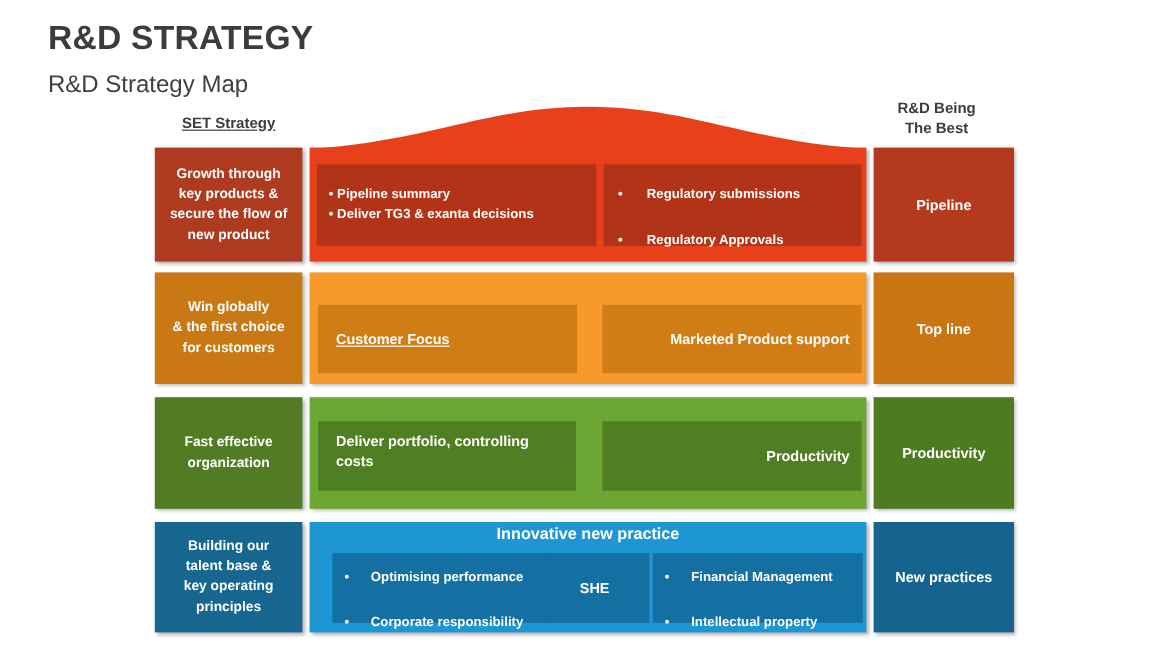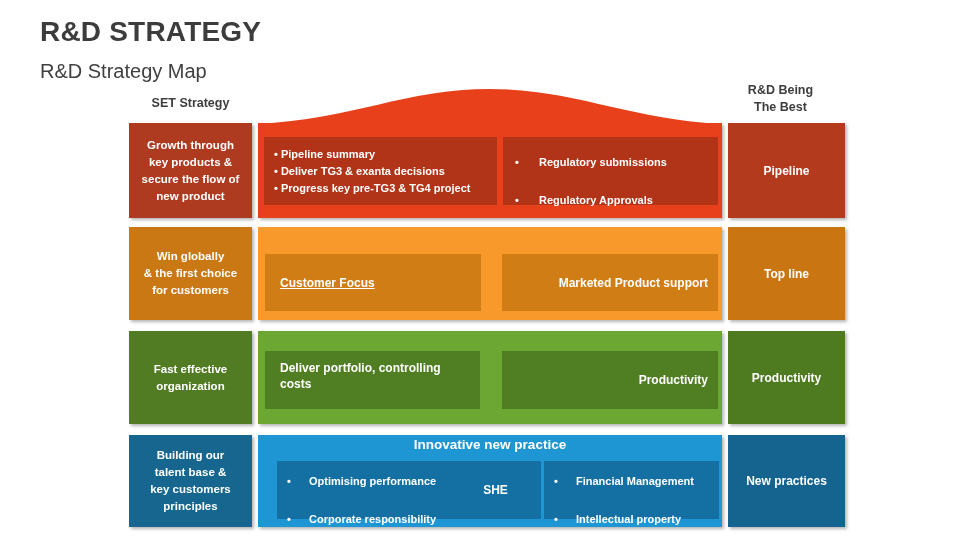--- a/index.html
+++ b/index.html
@@ -11,21 +11,21 @@
     position:absolute;left:40px;top:16px;margin:0;
     font-size:28px;font-weight:700;color:#3c3c3c;letter-spacing:.2px;
   }
   .subtitle{
     position:absolute;left:40px;top:60px;
     font-size:20px;font-weight:400;color:#404040;
   }
   .col-hdr{
     position:absolute;color:#3d3d3d;font-weight:700;font-size:12.5px;text-align:center;line-height:17px;
   }
-  .col-hdr.left{left:129px;top:95px;width:123px;}
+  .col-hdr.left{left:129px;top:95px;width:123px;text-decoration:underline;}
   .col-hdr.right{left:728px;top:82px;width:105px;}
   .wave{position:absolute;left:257px;top:88px;width:466px;height:36px;}
 
   .row{position:absolute;left:129px;width:704px;}
   .r1{top:123px;height:95px}
   .r2{top:227px;height:93px}
   .r3{top:331px;height:93px}
   .r4{top:435px;height:92px}
 
   .lbox,.mid,.rbox{position:absolute;top:0;bottom:0;box-shadow:2px 2px 3px rgba(90,90,90,.45);}
@@ -89,21 +89,20 @@
     <div class="lbox">
       <div>Growth through</div>
       <div>key products &amp;</div>
       <div>secure the flow of</div>
       <div>new product</div>
     </div>
     <div class="mid">
       <div class="cell cell-a bullets-tight">
         <div class="bl">Pipeline summary</div>
         <div class="bl">Deliver TG3 &amp; exanta decisions</div>
-        <div class="bl">Progress key pre-TG3 &amp; TG4 project</div>
       </div>
       <div class="cell cell-b bullets-wide">
         <div class="bl">Regulatory submissions</div>
         <div class="bl">Regulatory Approvals</div>
       </div>
     </div>
     <div class="rbox">
       <span>Pipeline</span>
     </div>
   </div>
@@ -143,21 +142,21 @@
     </div>
     <div class="rbox">
       <span>Productivity</span>
     </div>
   </div>
 
   <div class="row r4">
     <div class="lbox">
       <div>Building our</div>
       <div>talent base &amp;</div>
-      <div>key customers</div>
+      <div>key operating</div>
       <div>principles</div>
     </div>
     <div class="mid">
       <div class="hdr">Innovative new practice</div>
       <div class="cell cell-a bullets-wide">
         <div class="bl">Optimising performance</div>
         <div class="bl">Corporate responsibility</div>
       </div>
       <div class="cell cell-s">
         <span>SHE</span>

